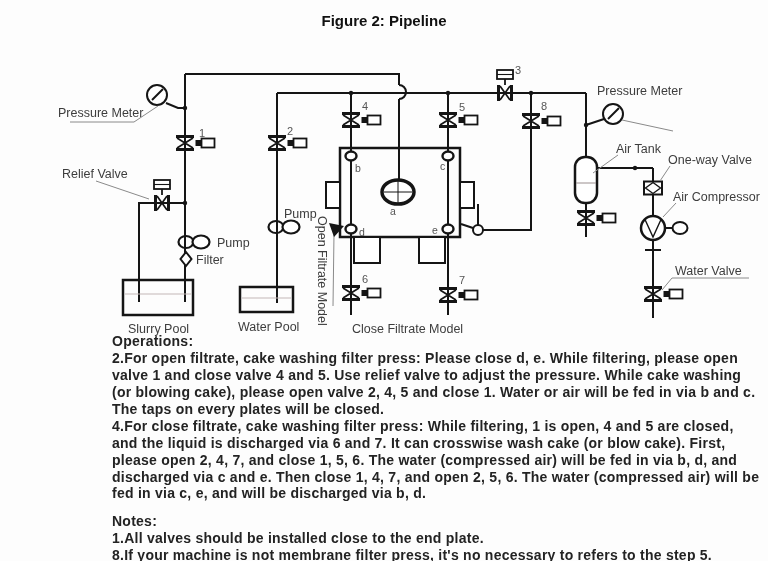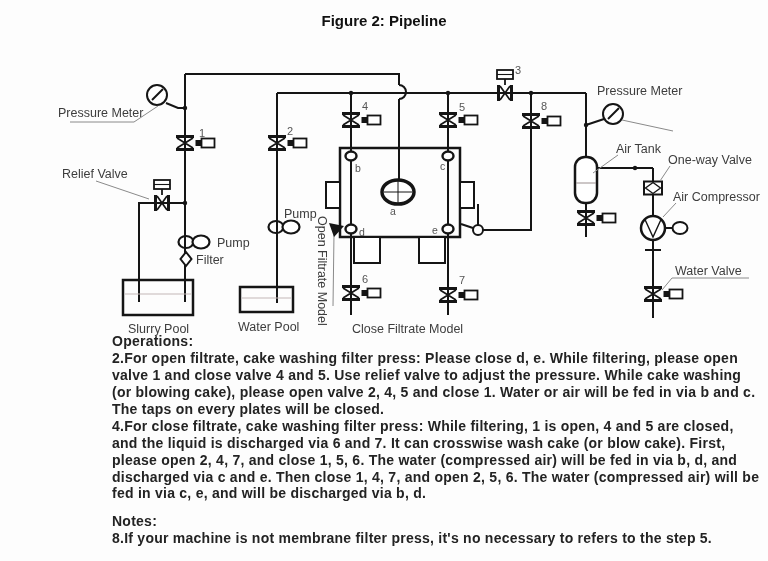--- a/index.html
+++ b/index.html
@@ -185,16 +185,17 @@
       <text class="port-lbl" x="359" y="236">d</text>
       <text class="port-lbl" x="432" y="234">e</text>
     </g>
   </svg>
 
   <div id="ops">
     <p>Operations:</p>
     <p>2.For open filtrate, cake washing filter press: Please close d, e. While filtering, please open valve 1 and close valve 4 and 5. Use relief valve to adjust the pressure. While cake washing (or blowing cake), please open valve 2, 4, 5 and close 1. Water or air will be fed in via b and c. The taps on every plates will be closed.</p>
     <p>4.For close filtrate, cake washing filter press: While filtering, 1 is open, 4 and 5 are closed, and the liquid is discharged via 6 and 7. It can crosswise wash cake (or blow cake). First, please open 2, 4, 7, and close 1, 5, 6. The water (compressed air) will be fed in via b, d, and discharged via c and e. Then close 1, 4, 7, and open 2, 5, 6. The water (compressed air) will be fed in via c, e, and will be discharged via b, d.</p>
     <p class="notes-head">Notes:</p>
+    <p>1.All valves should be installed close to the end plate.</p>
     <p>8.If your machine is not membrane filter press, it's no necessary to refers to the step 5.</p>
   </div>
 
 </div>
 
 </body></html>

